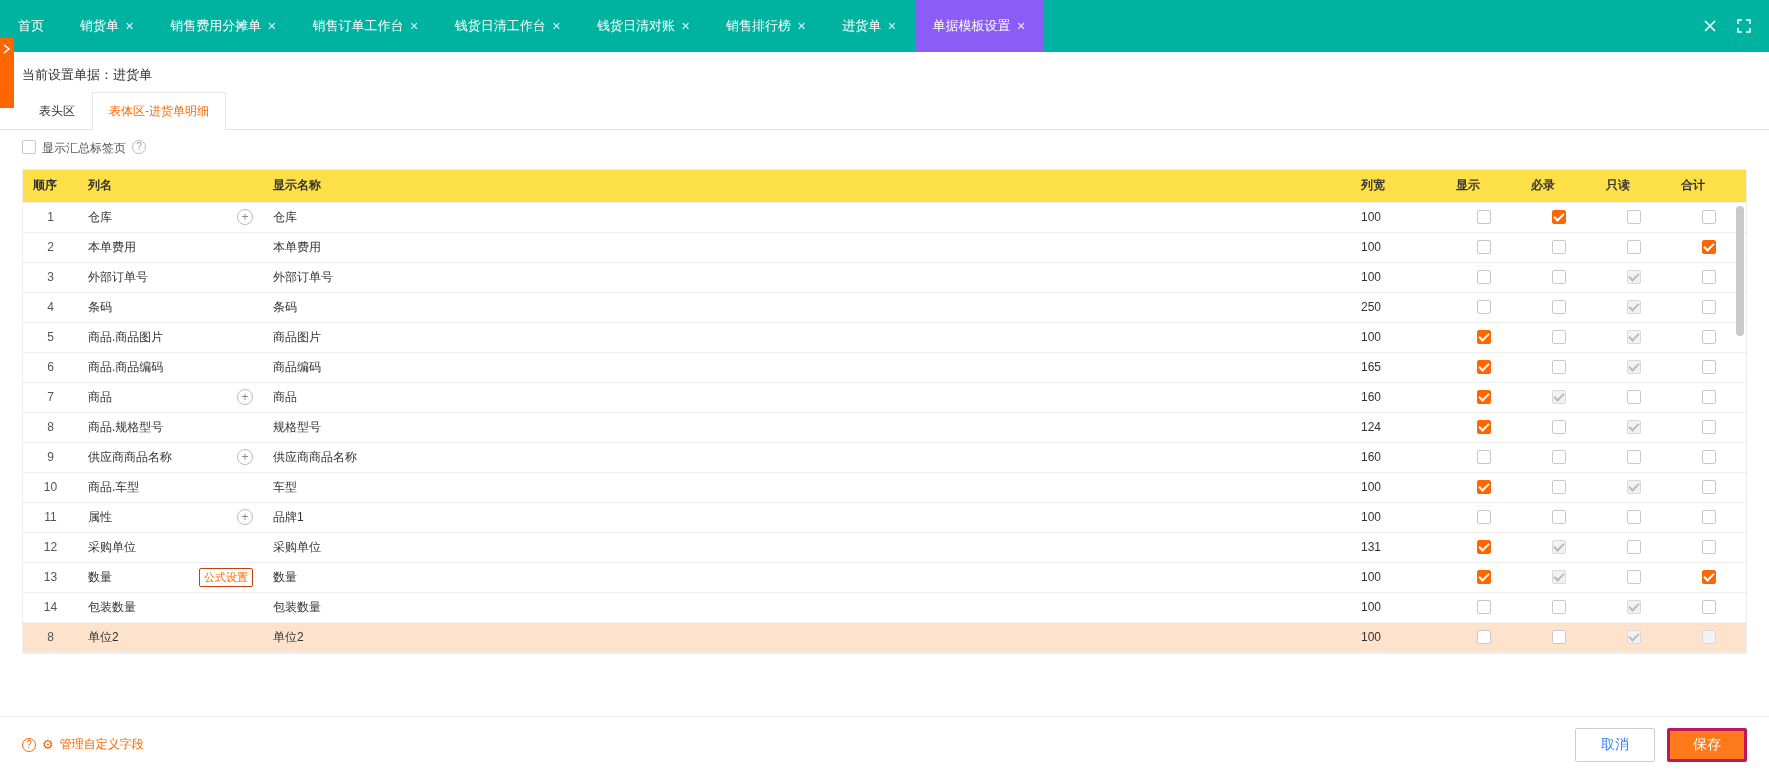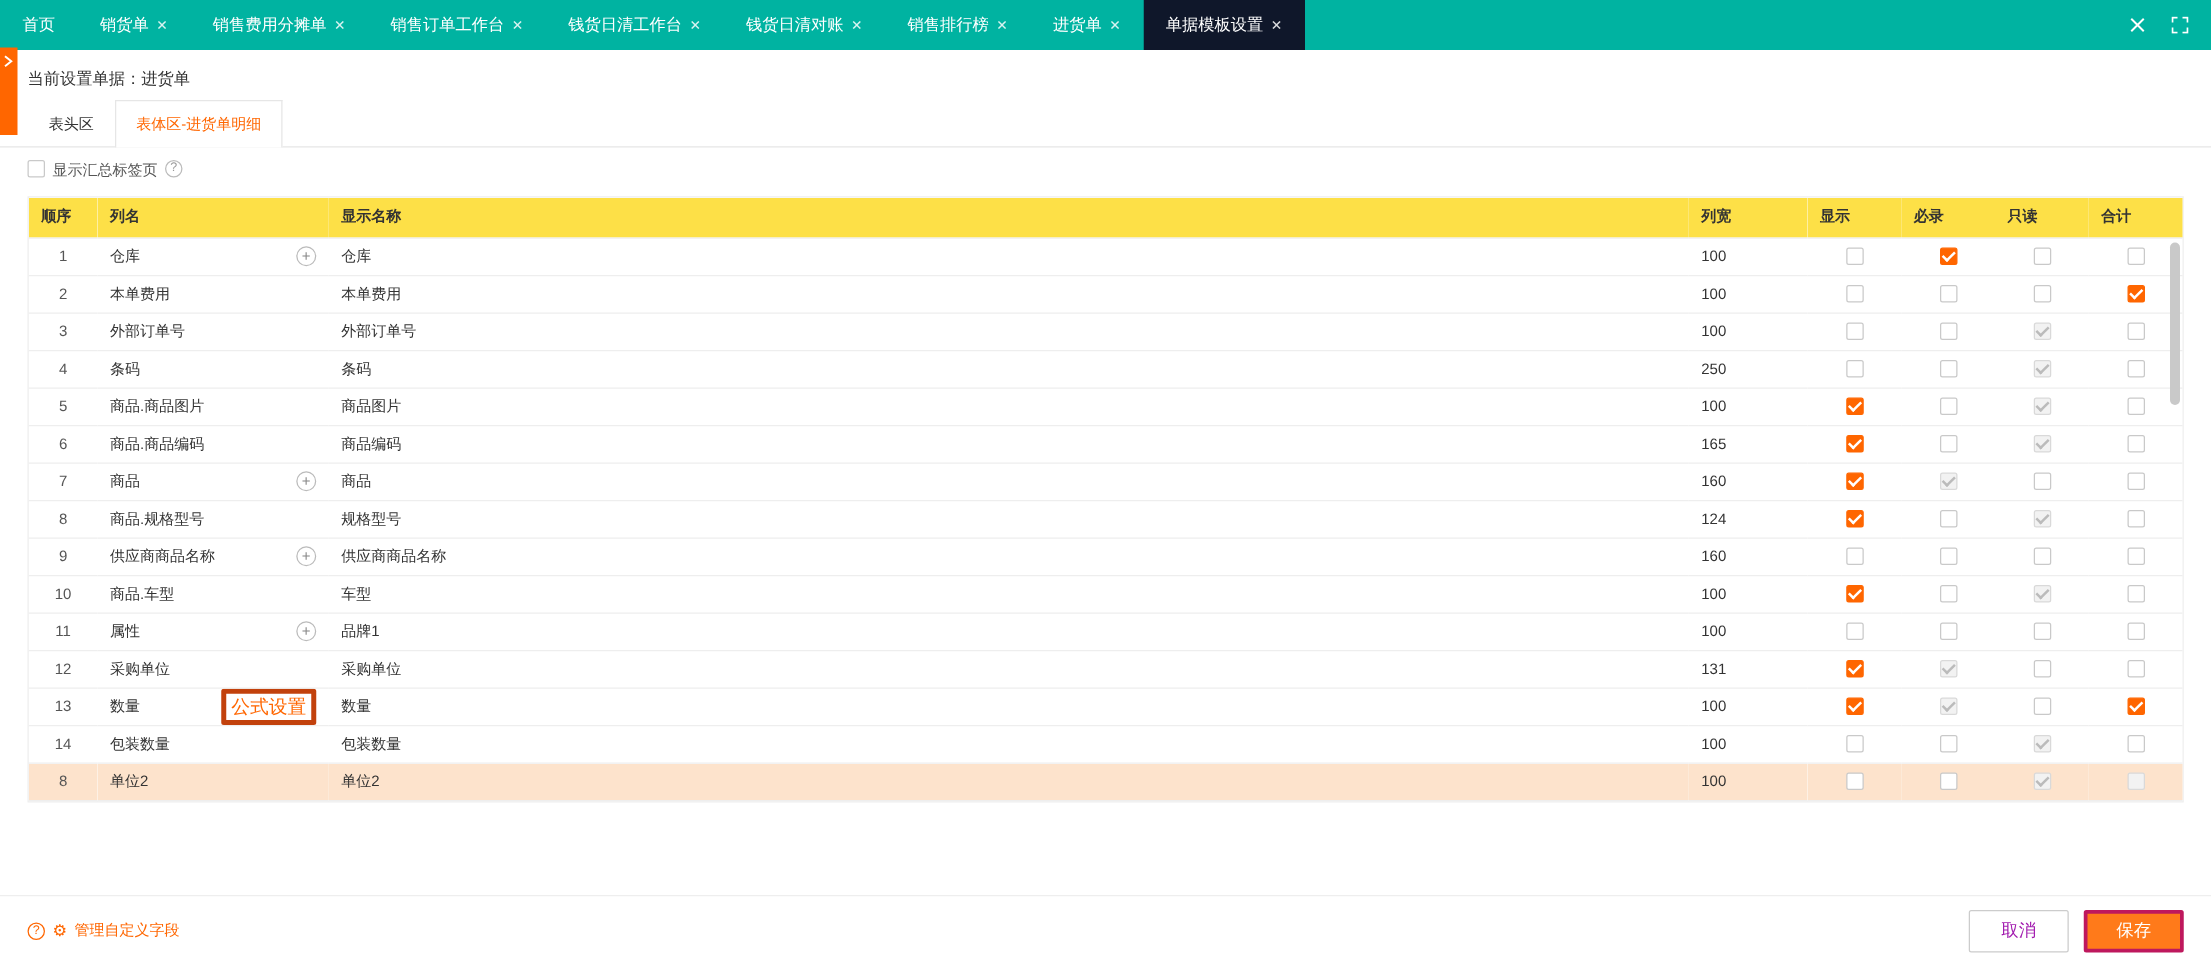--- a/index.html
+++ b/index.html
@@ -8,39 +8,39 @@
     font-family: "Microsoft YaHei", Arial, sans-serif;
     font-size: 12px;
     color: #333;
     background: #fff;
   }
   
   .app-tabs {
     display: flex;
     align-items: stretch;
     background: #00b3a1;
-    height: 40px;
+    height: 52px;
     color: #fff;
   }
   .app-tab {
     display: flex;
     align-items: center;
     gap: 6px;
     padding: 0 18px;
     cursor: pointer;
     position: relative;
     font-size: 13px;
     white-space: nowrap;
   }
   .app-tab .close-x {
     font-size: 11px;
     opacity: .85;
   }
   .app-tab.active {
-    background: #0f172a;
+    background: #8b5cf6;
   }
   .app-tabs-spacer { flex: 1; }
   .app-tabs-right {
     display: flex;
     align-items: center;
     gap: 4px;
     padding-right: 10px;
   }
   .app-tabs-right .icon-btn {
     width: 30px;
@@ -159,25 +159,25 @@
     border: 1px solid #bbb;
     border-radius: 50%;
     color: #888;
     font-size: 12px;
     line-height: 14px;
     text-align: center;
     cursor: pointer;
     flex-shrink: 0;
   }
   .formula-btn {
-    border: 4px solid #c2410c;
+    border: 1px solid #c2410c;
     color: #f60;
     padding: 1px 4px;
     border-radius: 2px;
-    font-size: 15px;
+    font-size: 11px;
     cursor: pointer;
     flex-shrink: 0;
   }
   
   .chk {
     width: 14px; height: 14px;
     display: inline-block;
     border: 1px solid #c9c9c9;
     border-radius: 2px;
     background: #fff;
@@ -262,21 +262,21 @@
   .btn {
     min-width: 80px;
     height: 34px;
     border-radius: 2px;
     display: flex;
     align-items: center;
     justify-content: center;
     font-size: 14px;
     cursor: pointer;
   }
-  .btn-default { border: 1px solid #ccc; color: #a21caf; background: #fff; }
+  .btn-default { border: 1px solid #ccc; color: #3b82f6; background: #fff; }
   .btn-primary { border: 3px solid #be185d; background: #ff7a1a; color: #fff; }
 </style>
 </head>
 <body>
 
 <div class="app-tabs" id="app-tabs">
   <div class="app-tab">
       <span>首页</span>
     </div>
     <div class="app-tab">

